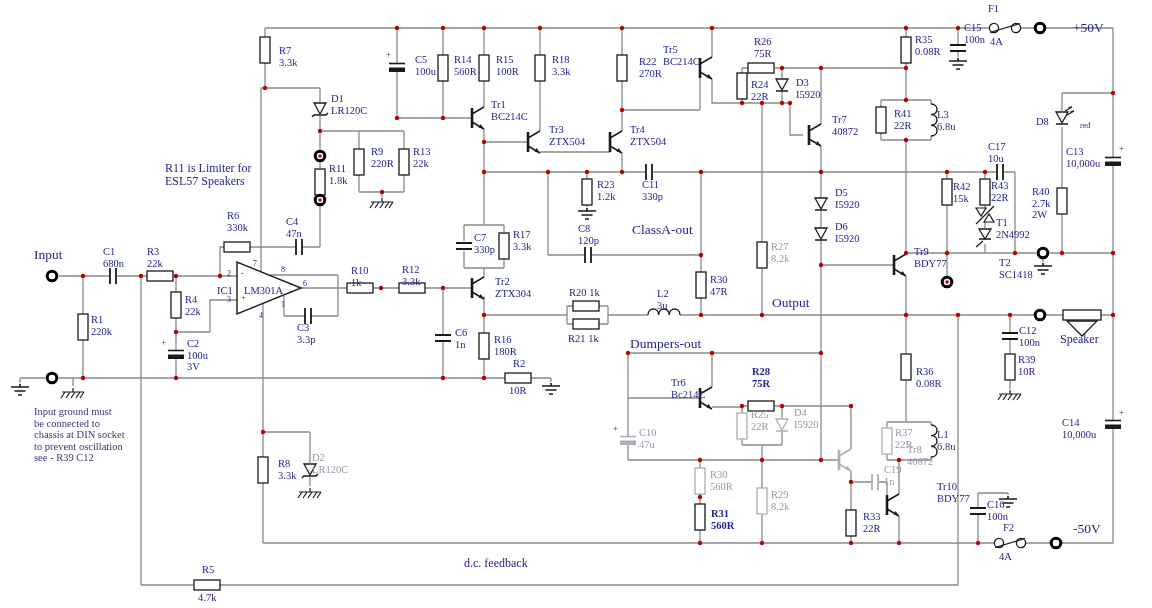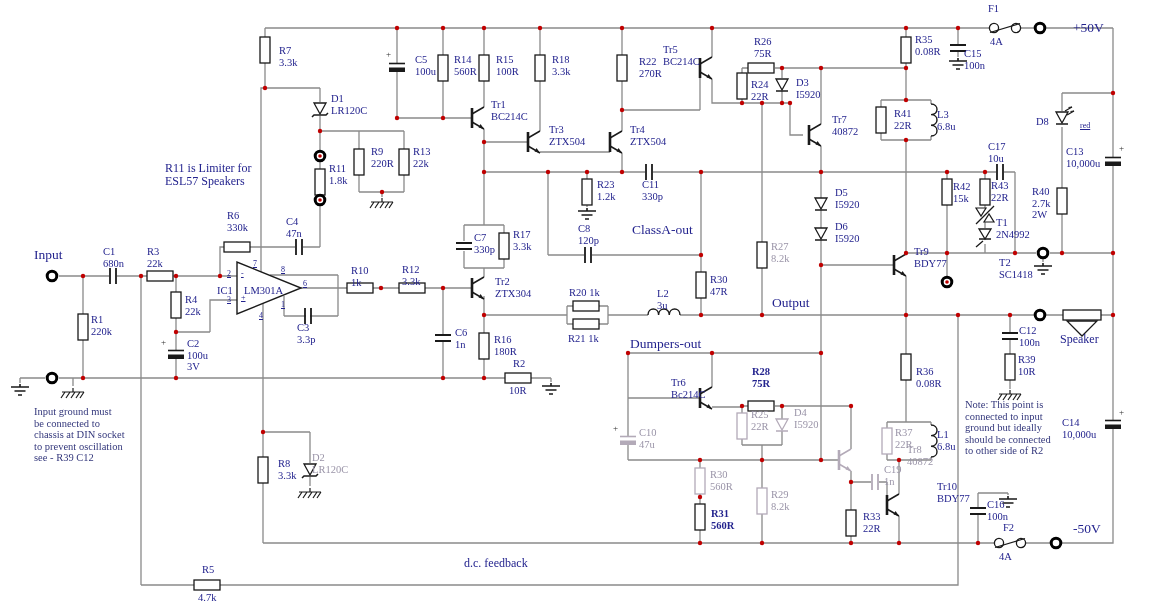--- a/index.html
+++ b/index.html
@@ -5,21 +5,21 @@
   html,body{margin:0;padding:0;background:#fff;}
   .stage{position:relative;width:1152px;height:608px;background:#fff;overflow:hidden;
          font-family:"Liberation Serif","DejaVu Serif",serif;}
   .stage svg{position:absolute;left:0;top:0;}
   .lb{position:absolute;font-size:10.5px;line-height:1.1;color:#23238e;white-space:pre-line;z-index:2;}
   .big{font-size:13.5px;}
   .med{font-size:12px;}
   .grey{color:#9a94a8;}
   .note{font-size:10.5px;color:#34387c;}
   .sb{font-size:15.5px;color:#6b6f99;line-height:1.25;}
-  .pin{font-size:8px;color:#23238e;text-decoration:underline;}
+  .pin{font-size:8px;color:#23238e;}
   .pl{font-size:9px;color:#333;}
   .bold{font-weight:bold;}
 </style>
 </head>
 <body>
 
 <div class="stage">
 <svg width="1152" height="608" viewBox="0 0 1152 608">
   <defs>
     <g id="resv">
@@ -404,21 +404,21 @@
 120p</div>
 <div class="lb big" style="left:632px;top:223px">ClassA-out</div>
 <div class="lb" style="left:835px;top:187px">D5
 I5920</div>
 <div class="lb" style="left:835px;top:221px">D6
 I5920</div>
 <div class="lb grey" style="left:771px;top:241px">R27
 8.2k</div>
 <div class="lb" style="left:915px;top:34px">R35
 0.08R</div>
-<div class="lb" style="left:964px;top:48px">C15
+<div class="lb" style="left:964px;top:22px">C15
 100n</div>
 <div class="lb" style="left:988px;top:3px">F1</div>
 <div class="lb" style="left:990px;top:36px">4A</div>
 <div class="lb big" style="left:1073px;top:21px">+50V</div>
 <div class="lb" style="left:894px;top:108px">R41
 22R</div>
 <div class="lb" style="left:937px;top:109px">L3
 6.8u</div>
 <div class="lb" style="left:1036px;top:116px">D8</div>
 <div class="lb pin" style="left:1080px;top:122px">red</div>
@@ -493,25 +493,20 @@
 22R</div>
 <div class="lb" style="left:937px;top:429px">L1
 6.8u</div>
 <div class="lb" style="left:916px;top:366px">R36
 0.08R</div>
 <div class="lb" style="left:1019px;top:325px">C12
 100n</div>
 <div class="lb" style="left:1018px;top:354px">R39
 10R</div>
 <div class="lb med" style="left:1060px;top:333px">Speaker</div>
-<div class="lb note" style="left:965px;top:399px">Note: This point is
-connected to input
-ground but ideally
-should be connected
-to other side of R2</div>
 <div class="lb" style="left:1062px;top:417px">C14
 10,000u</div>
 <div class="lb" style="left:987px;top:499px">C16
 100n</div>
 <div class="lb" style="left:1003px;top:522px">F2</div>
 <div class="lb" style="left:999px;top:551px">4A</div>
 <div class="lb big" style="left:1073px;top:522px">-50V</div>
 <div class="lb note" style="left:34px;top:406px">Input ground must
 be connected to
 chassis at DIN socket

